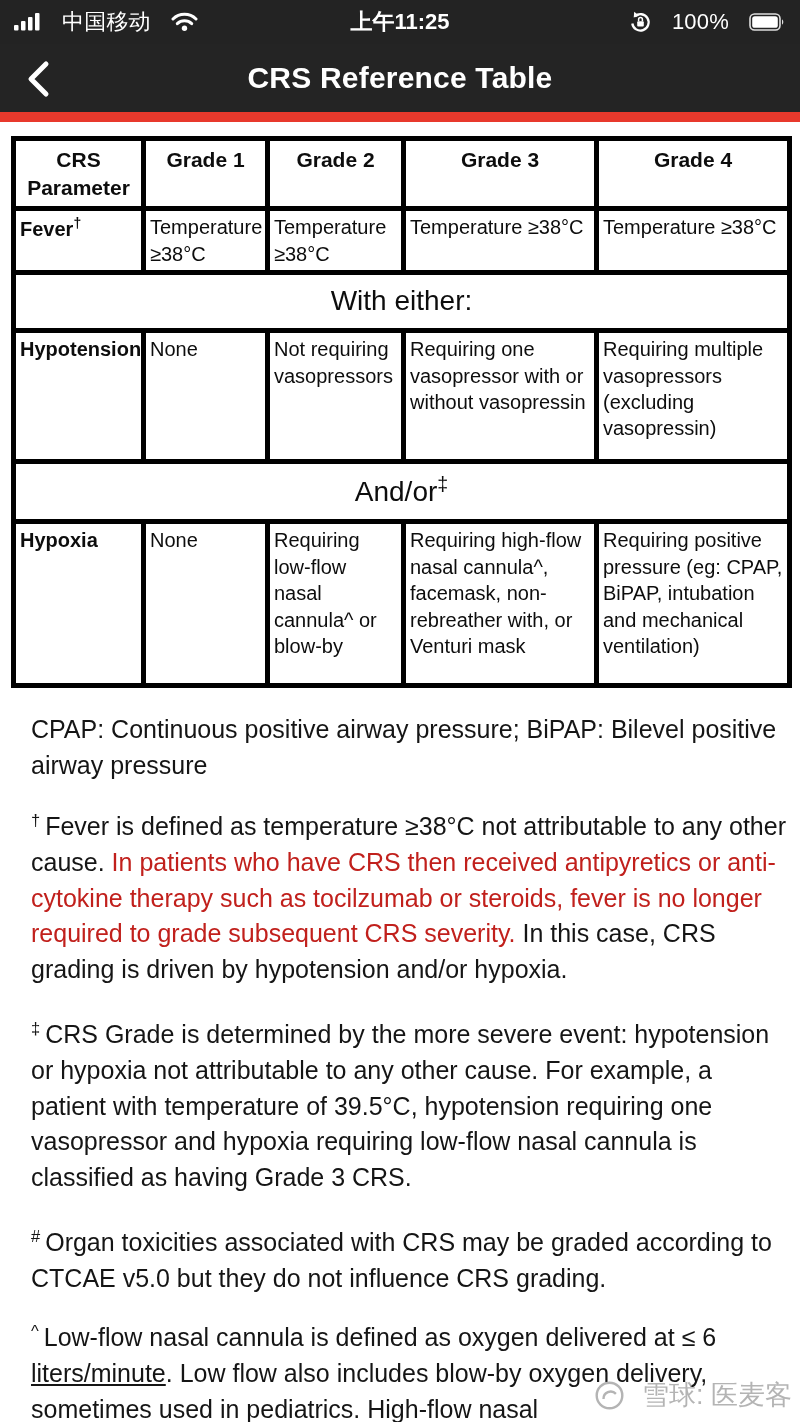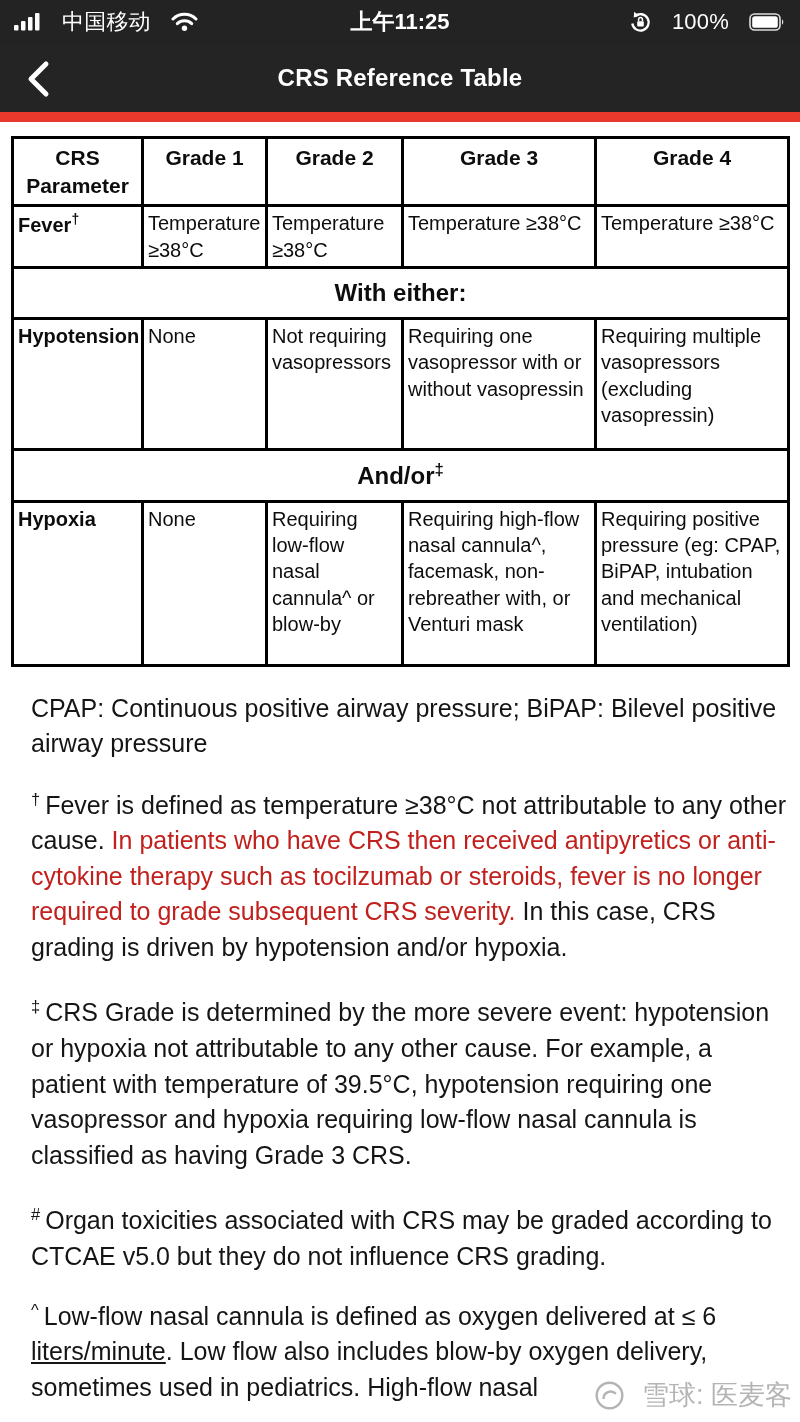--- a/index.html
+++ b/index.html
@@ -22,39 +22,39 @@
   .sb-text { font-size: 22px; font-weight: 400; letter-spacing: 0.2px; }
   .sb-time { font-size: 22px; font-weight: 700; }
   .sb-icon { display: inline-flex; align-items: center; }
 
   
   .nav-bar {
     height: 68px; background: #242424; position: relative;
     display: flex; align-items: center; justify-content: center;
   }
   .back-button { position: absolute; left: 26px; top: 16px; width: 24px; height: 38px; cursor: pointer; }
-  .nav-title { color: #fff; font-size: 24px; font-weight: 700; letter-spacing: 0.2px; }
+  .nav-title { color: #fff; font-size: 30px; font-weight: 700; letter-spacing: 0.2px; }
   .red-strip { height: 10px; background: #e8392c; }
 
   
   .content { padding: 14px 11px 0 11px; }
 
   table.crs-table { border-collapse: collapse; table-layout: fixed; width: 776px; }
   .crs-table th, .crs-table td {
-    border: 3px solid #000000; vertical-align: top; text-align: left;
+    border: 5px solid #000000; vertical-align: top; text-align: left;
     font-size: 20px; line-height: 1.32; padding: 3px 4px; color: #0d0d0d;
     overflow: hidden;
   }
   .crs-table th { text-align: center; font-weight: 700; font-size: 21px; padding: 5px 4px; height: 57px; }
   td.param-cell { font-weight: 700; }
   tr.row-fever td { height: 58px; }
   tr.row-hypotension td { height: 131px; }
   tr.row-hypoxia td { height: 164px; }
   tr.spanner-row td {
-    text-align: center; font-weight: 700; font-size: 24px;
+    text-align: center; font-weight: 400; font-size: 28px;
     padding: 8px 4px; height: 47px; vertical-align: middle;
   }
   sup.cell-sup { font-size: 70%; }
 
   
   .footnotes { padding: 0 2px; margin-left: 18px; }
   .fn { font-size: 25px; line-height: 1.42; color: #151515; margin: 0; }
   .fn-abbrev  { margin-top: 24px; }
   .fn-fever   { margin-top: 26px; }
   .fn-grade   { margin-top: 30px; }

